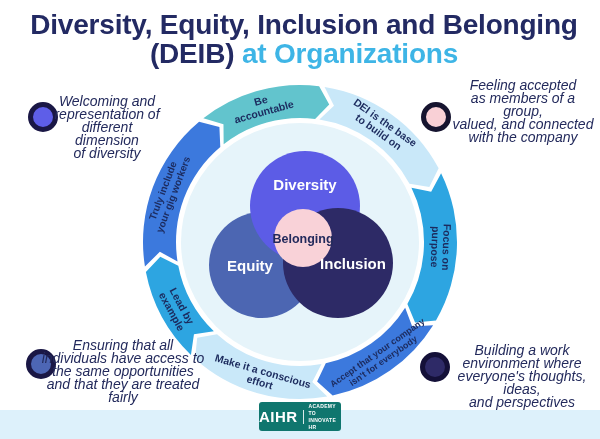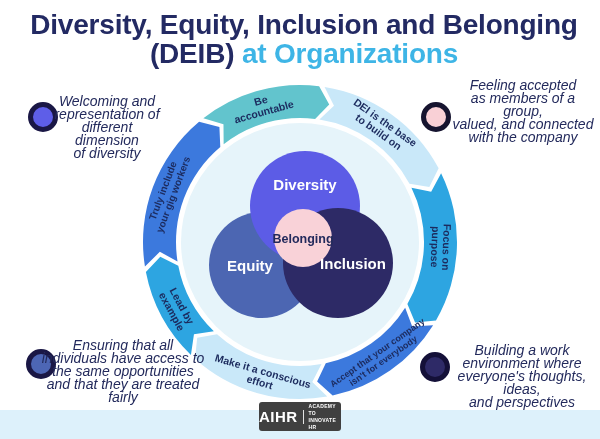--- a/index.html
+++ b/index.html
@@ -93,20 +93,20 @@
 the same opportunities
 and that they are treated fairly</div>
 
 <div class="dot br" style="background: rgb(46, 42, 103); border-color: rgb(20, 16, 56);"></div>
 <div class="note br">Building a work
 environment where
 everyone's thoughts, ideas,
 and perspectives matter</div>
 
 <div class="band" style="background: rgb(221, 241, 251);"></div>
-<div class="logo" style="background: #404040;">
+<div class="logo" style="background: #0f766e;">
   <span class="brand">AIHR</span>
   <span class="divider"></span>
   <span class="tagline">
     <div>ACADEMY TO</div>
     <div>INNOVATE HR</div>
   </span>
 </div>
 
 </body></html>

